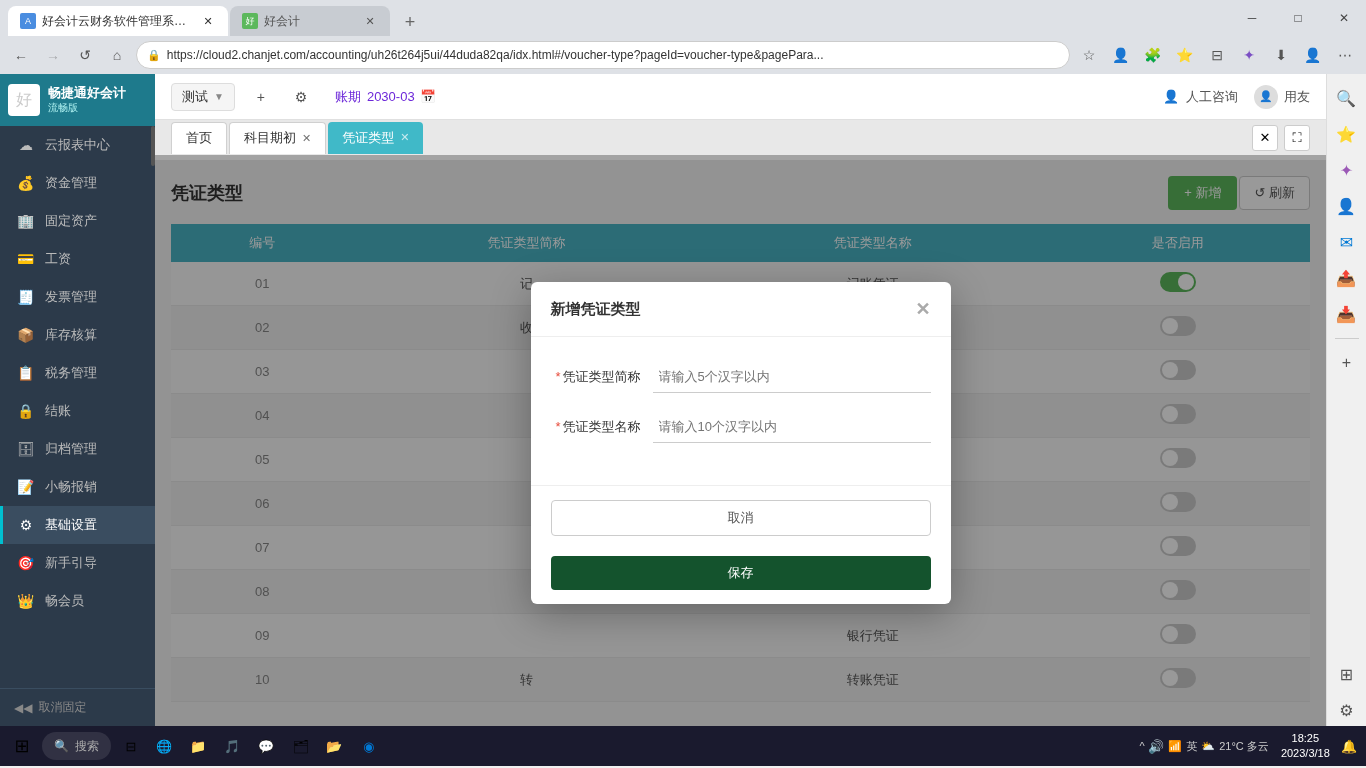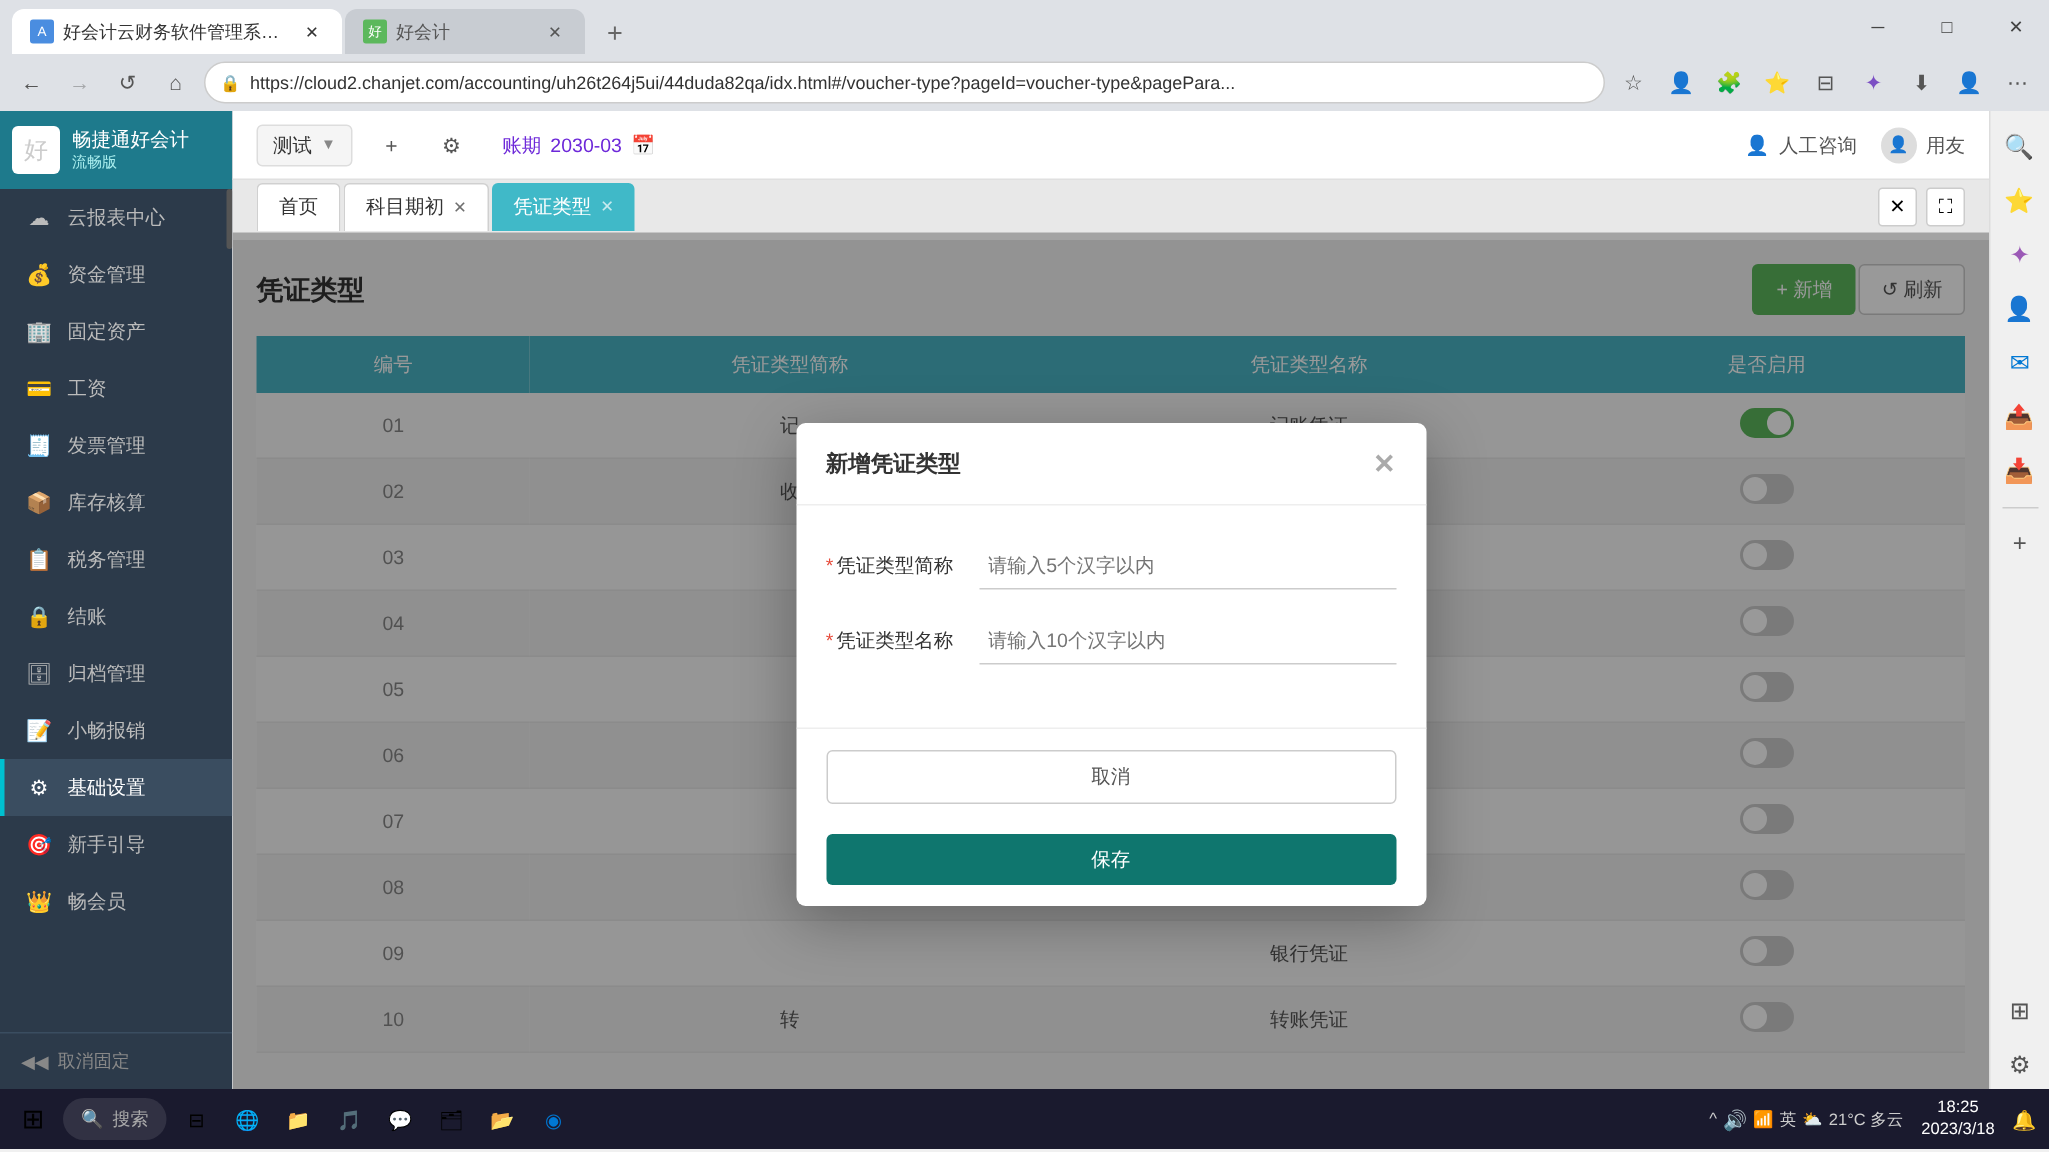--- a/index.html
+++ b/index.html
@@ -17,21 +17,21 @@
     .address-bar { flex: 1; height: 28px; background: #fff; border-radius: 14px; display: flex; align-items: center; padding: 0 10px; font-size: 12px; color: #333; border: 1px solid #ccc; gap: 6px; }
     .address-bar .lock-icon { color: #888; font-size: 11px; }
     .address-bar .url-text { flex: 1; overflow: hidden; text-overflow: ellipsis; white-space: nowrap; color: #333; }
     .browser-action-btn { width: 26px; height: 26px; display: flex; align-items: center; justify-content: center; border-radius: 50%; cursor: pointer; color: #555; font-size: 14px; }
     .window-controls { display: flex; align-items: center; gap: 2px; }
     .win-ctrl { width: 44px; height: 32px; display: flex; align-items: center; justify-content: center; cursor: pointer; font-size: 12px; color: #444; }
 
     
     .sidebar { width: 155px; background: #2c3a4a; color: #ccc; display: flex; flex-direction: column; overflow: hidden; flex-shrink: 0; }
     .sidebar-header { background: #1e7a8c; padding: 10px 8px; display: flex; align-items: center; gap: 8px; }
-    .sidebar-logo-text { color: #fff; font-size: 13px; font-weight: normal; line-height: 1.2; }
+    .sidebar-logo-text { color: #fff; font-size: 13px; font-weight: bold; line-height: 1.2; }
     .sidebar-logo-sub { font-size: 10px; color: #aee; }
     .sidebar-items { flex: 1; overflow-y: auto; }
     .sidebar-item { display: flex; align-items: center; padding: 10px 14px; cursor: pointer; gap: 10px; color: #bbb; font-size: 13px; border-left: 3px solid transparent; }
     .sidebar-item.active { background: #3a4d60; color: #fff; border-left-color: #00c0d0; }
     .sidebar-icon { width: 18px; height: 18px; display: flex; align-items: center; justify-content: center; font-size: 14px; flex-shrink: 0; }
     .sidebar-footer { padding: 10px 14px; font-size: 12px; color: #888; cursor: pointer; border-top: 1px solid #3a4d60; display: flex; align-items: center; gap: 6px; }
 
     
     .main-content { flex: 1; display: flex; flex-direction: column; background: #f5f5f5; overflow: hidden; }
 
@@ -73,26 +73,26 @@
     .toggle-off { width: 36px; height: 20px; background: #ccc; border-radius: 10px; display: inline-block; position: relative; }
     .toggle-off::after { content: ''; position: absolute; left: 2px; top: 2px; width: 16px; height: 16px; background: #fff; border-radius: 50%; }
 
     
     .modal-overlay { position: absolute; top: 0; left: 0; width: 100%; height: 100%; background: rgba(0,0,0,0.4); display: flex; align-items: center; justify-content: center; z-index: 100; }
     .modal-box { background: #fff; border-radius: 6px; width: 420px; overflow: hidden; box-shadow: 0 10px 40px rgba(0,0,0,0.3); }
     .modal-header { padding: 16px 20px; border-bottom: 1px solid #eee; font-size: 15px; font-weight: bold; color: #333; display: flex; align-items: center; justify-content: space-between; }
     .modal-close { cursor: pointer; color: #aaa; font-size: 18px; }
     .modal-body { padding: 24px 20px; }
     .form-row { display: flex; align-items: center; margin-bottom: 18px; gap: 12px; }
-    .form-label { min-width: 90px; font-size: 13px; color: #333; }
+    .form-label { min-width: 90px; text-align: right; font-size: 13px; color: #333; }
     .form-required { color: #e74c3c; margin-right: 2px; }
     .form-input { flex: 1; height: 32px; border: none; border-bottom: 1px solid #ccc; outline: none; font-size: 13px; padding: 4px 6px; color: #333; background: transparent; }
     .modal-footer { padding: 14px 20px; border-top: 1px solid #eee; display: flex; justify-content: center; gap: 20px; flex-direction: column; }
     .btn-cancel { background: #fff; color: #555; border: 1px solid #ccc; padding: 8px 30px; border-radius: 4px; cursor: pointer; font-size: 13px; }
-    .btn-save { background: #0f766e; color: #fff; border: none; padding: 8px 30px; border-radius: 4px; cursor: pointer; font-size: 13px; }
+    .btn-save { background: #14532d; color: #fff; border: none; padding: 8px 30px; border-radius: 4px; cursor: pointer; font-size: 13px; }
 
     
     .right-panel { width: 40px; background: #f0f0f0; border-left: 1px solid #ddd; display: flex; flex-direction: column; align-items: center; padding-top: 8px; gap: 4px; }
     .right-panel-icon { width: 32px; height: 32px; display: flex; align-items: center; justify-content: center; cursor: pointer; border-radius: 4px; color: #555; font-size: 16px; }
 
     
     .taskbar { height: 40px; background: #1a1a2e; display: flex; align-items: center; padding: 0 8px; gap: 6px; }
     .taskbar-search { background: rgba(255,255,255,0.1); border-radius: 16px; display: flex; align-items: center; padding: 0 12px; height: 28px; gap: 6px; cursor: pointer; }
     .taskbar-icon { width: 28px; height: 28px; display: flex; align-items: center; justify-content: center; cursor: pointer; border-radius: 4px; }
     .taskbar-spacer { flex: 1; }

